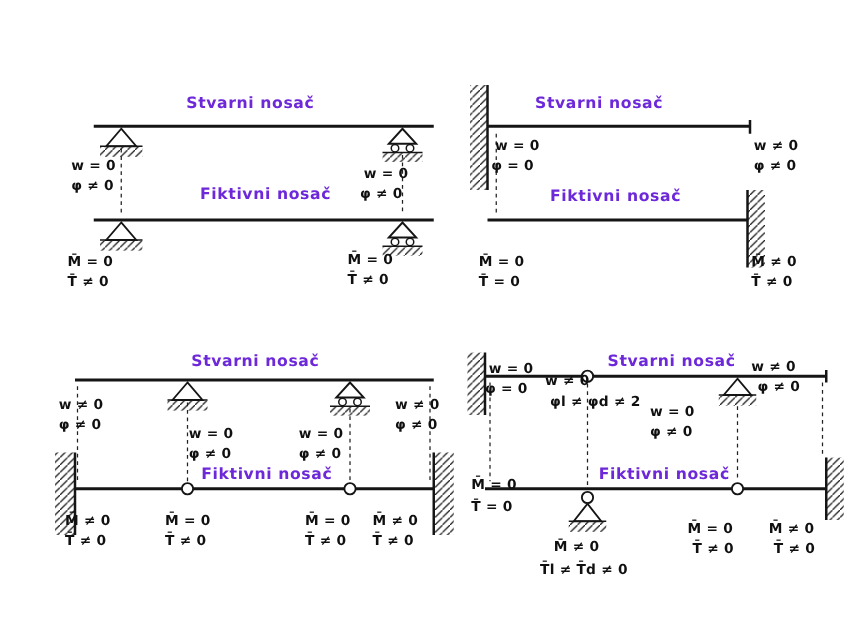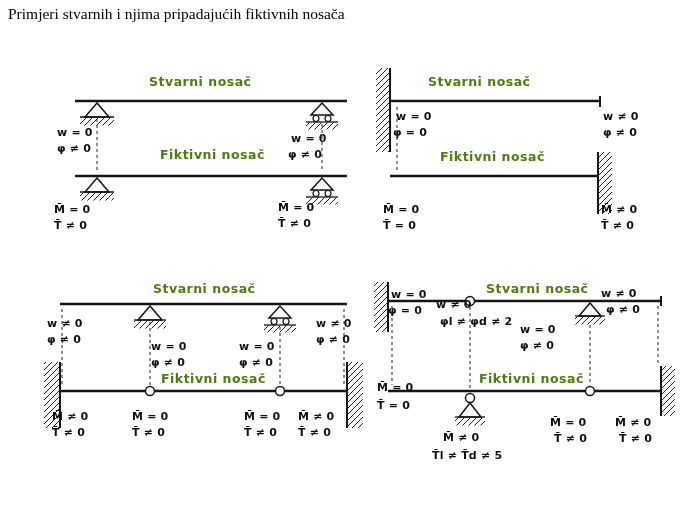--- a/index.html
+++ b/index.html
@@ -6,21 +6,21 @@
   .canvas{
     position:relative;width:680px;height:506px;background:#ffffff;overflow:hidden;
     font-family:"DejaVu Sans",sans-serif;color:#111;
   }
   .fig-title{
     position:absolute;left:8px;top:5px;
     font-family:"Liberation Serif",serif;font-size:15.5px;color:#000;white-space:nowrap;
   }
   .sec{
     position:absolute;font:700 12.5px "DejaVu Sans",sans-serif;letter-spacing:.5px;
-    color:#4d7c0f;white-space:nowrap;
+    color:#6d28d9;white-space:nowrap;
   }
   .lbl{
     position:absolute;font:700 11px "DejaVu Sans",sans-serif;letter-spacing:.2px;
     color:#101010;white-space:nowrap;
   }
   svg{position:absolute;left:0;top:0;}
 </style>
 </head>
 <body>
 
@@ -143,21 +143,20 @@
       <line x1="455" y1="417" x2="485" y2="417" stroke="#151515" stroke-width="1.3"></line>
       <rect x="455" y="417.5" width="30" height="8" fill="url(#hatch)"></rect>
     </g>
     <circle cx="590" cy="391" r="4.5" fill="#fff" stroke="#151515" stroke-width="1.5"></circle>
     <g>
       <rect x="661" y="366" width="14" height="50" fill="url(#hatch)"></rect>
       <line x1="661" y1="366" x2="661" y2="416" stroke="#151515" stroke-width="2"></line>
     </g>
   </svg>
 
-  <div class="fig-title">Primjeri stvarnih i njima pripadajućih fiktivnih nosača</div>
 
   <span class="sec" style="left:149px;top:74px">Stvarni nosač</span>
   <span class="sec" style="left:160px;top:147px">Fiktivni nosač</span>
   <span class="lbl" style="left:57px;top:126px">w = 0</span>
   <span class="lbl" style="left:57px;top:142px">φ ≠ 0</span>
   <span class="lbl" style="left:291px;top:132px">w = 0</span>
   <span class="lbl" style="left:288px;top:148px">φ ≠ 0</span>
   <span class="lbl" style="left:54px;top:203px">M̄ = 0</span>
   <span class="lbl" style="left:54px;top:219px">T̄ ≠ 0</span>
   <span class="lbl" style="left:278px;top:201px">M̄ = 0</span>
@@ -199,19 +198,19 @@
   <span class="lbl" style="left:388px;top:304px">φ = 0</span>
   <span class="lbl" style="left:436px;top:298px">w ≠ 0</span>
   <span class="lbl" style="left:440px;top:315px">φl ≠ φd ≠ 2</span>
   <span class="lbl" style="left:520px;top:323px">w = 0</span>
   <span class="lbl" style="left:520px;top:339px">φ ≠ 0</span>
   <span class="lbl" style="left:601px;top:287px">w ≠ 0</span>
   <span class="lbl" style="left:606px;top:303px">φ ≠ 0</span>
   <span class="lbl" style="left:377px;top:381px">M̄ = 0</span>
   <span class="lbl" style="left:377px;top:399px">T̄ = 0</span>
   <span class="lbl" style="left:443px;top:431px">M̄ ≠ 0</span>
-  <span class="lbl" style="left:432px;top:449px">T̄l ≠ T̄d ≠ 5</span>
+  <span class="lbl" style="left:432px;top:449px">T̄l ≠ T̄d ≠ 0</span>
   <span class="lbl" style="left:550px;top:416px">M̄ = 0</span>
   <span class="lbl" style="left:554px;top:432px">T̄ ≠ 0</span>
   <span class="lbl" style="left:615px;top:416px">M̄ ≠ 0</span>
   <span class="lbl" style="left:619px;top:432px">T̄ ≠ 0</span>
 
 </div>
 
 </body></html>

